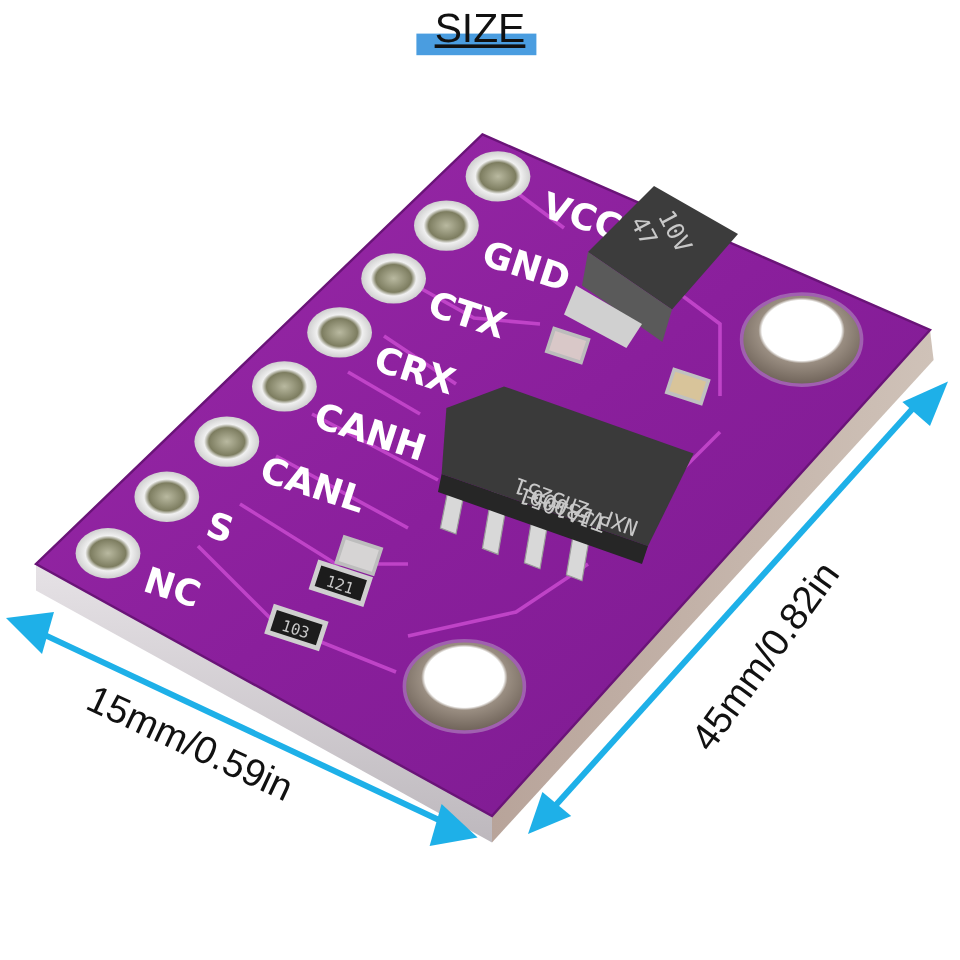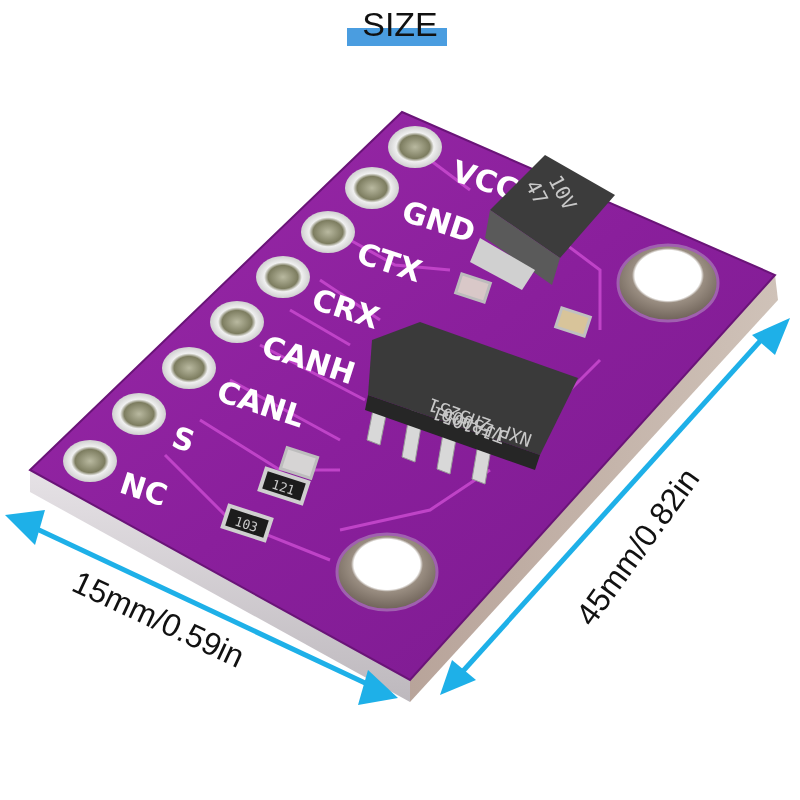--- a/index.html
+++ b/index.html
@@ -1,19 +1,19 @@
 <!DOCTYPE html>
 <html><head>
 <meta charset="utf-8">
 <style>
   html, body { margin:0; padding:0; background:#ffffff; }
   body { width:800px; height:800px; position:relative; overflow:hidden; font-family:"Liberation Sans", sans-serif; }
   .title-wrap { position:absolute; left:0; top:0; width:800px; height:50px; }
   .title-bar { position:absolute; left:347px; top:28px; width:100px; height:18px; background:#4a9de0; }
-  .title-text { position:absolute; left:0; width:800px; top:5px; text-align:center; font-size:34px; color:#111; letter-spacing:0px; font-family:"Liberation Sans", sans-serif; }
+  .title-text { position:absolute; left:0; width:800px; top:5px; text-align:center; font-size:34px; color:#111; letter-spacing:0px; font-family:"Liberation Sans", sans-serif;text-decoration:underline; }
   svg { position:absolute; left:0; top:0; }
   .dim-label { font-family:"Liberation Sans", sans-serif; font-size:32px; fill:#111; }
   .silk { font-family:"DejaVu Sans", sans-serif; font-weight:bold; fill:#ffffff; }
   .chiptext { font-family:"DejaVu Sans Mono", monospace; fill:#c8c8c8; }
 </style>
 </head>
 <body>
 
 <div class="title-wrap">
   <div class="title-bar"></div>

